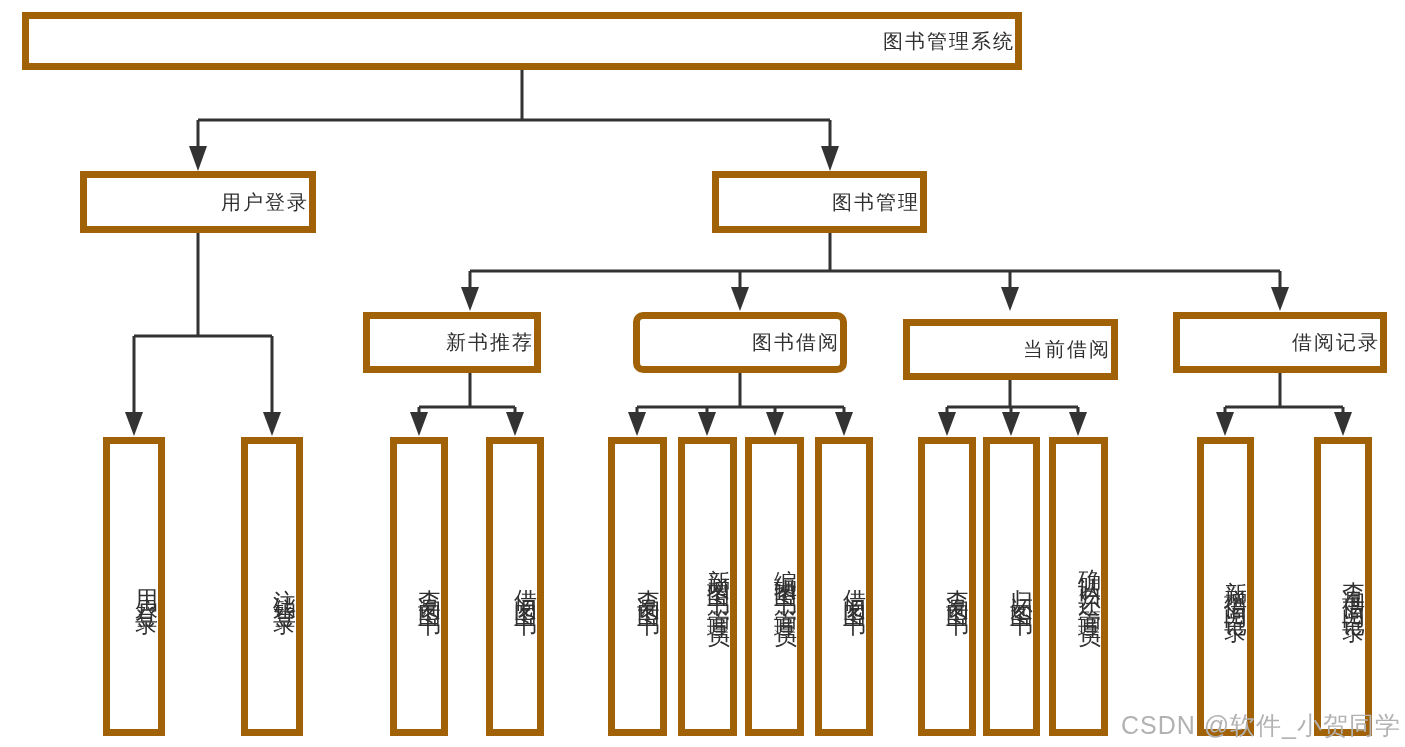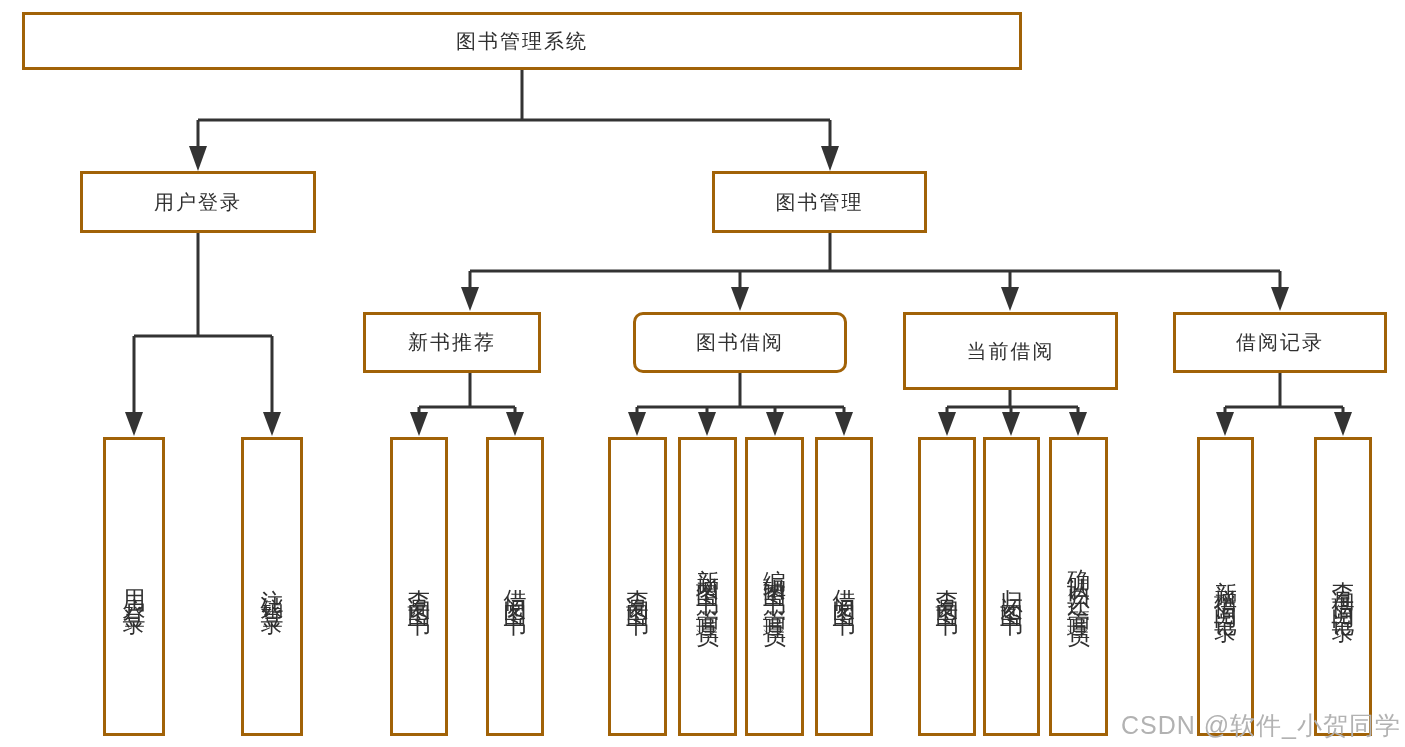--- a/index.html
+++ b/index.html
@@ -7,24 +7,24 @@
     position:relative;
     width:1405px;height:747px;
     background:#ffffff;
     overflow:hidden;
     font-family:"Liberation Sans","DejaVu Sans",sans-serif;
   }
   .node{
     position:absolute;
     box-sizing:border-box;
     background:#ffffff;
-    border:3px solid #a16207;
+    border:7px solid #a16207;
     display:flex;
     align-items:center;
-    justify-content:center;
+    justify-content:flex-end;
     color:#303030;
   }
   .hlabel{
     font-size:20px;
     letter-spacing:2px;
     white-space:nowrap;
     color:#303030;
   }
   .leaf{top:437px;height:299px;}
   .vlabel{
@@ -35,21 +35,21 @@
     line-height:1;
     color:#303030;
     white-space:nowrap;
   }
   
   .b-root{left:22px;top:12px;width:1000px;height:58px;}
   .b-user-login{left:80px;top:171px;width:236px;height:62px;}
   .b-book-mgmt{left:712px;top:171px;width:215px;height:62px;}
   .b-l3-1{left:363px;top:312px;width:178px;height:61px;}
   .b-l3-2{left:633px;top:312px;width:214px;height:61px;border-radius:10px;}
-  .b-l3-3{left:903px;top:312px;width:215px;height:78px;}
+  .b-l3-3{left:903px;top:319px;width:215px;height:61px;}
   .b-l3-4{left:1173px;top:312px;width:214px;height:61px;}
   .l-1{left:103px;width:62px;}
   .l-2{left:241px;width:62px;}
   .l-3{left:390px;width:58px;}
   .l-4{left:486px;width:58px;}
   .l-5{left:608px;width:59px;}
   .l-6{left:678px;width:59px;}
   .l-7{left:745px;width:59px;}
   .l-8{left:815px;width:58px;}
   .l-9{left:918px;width:58px;}

